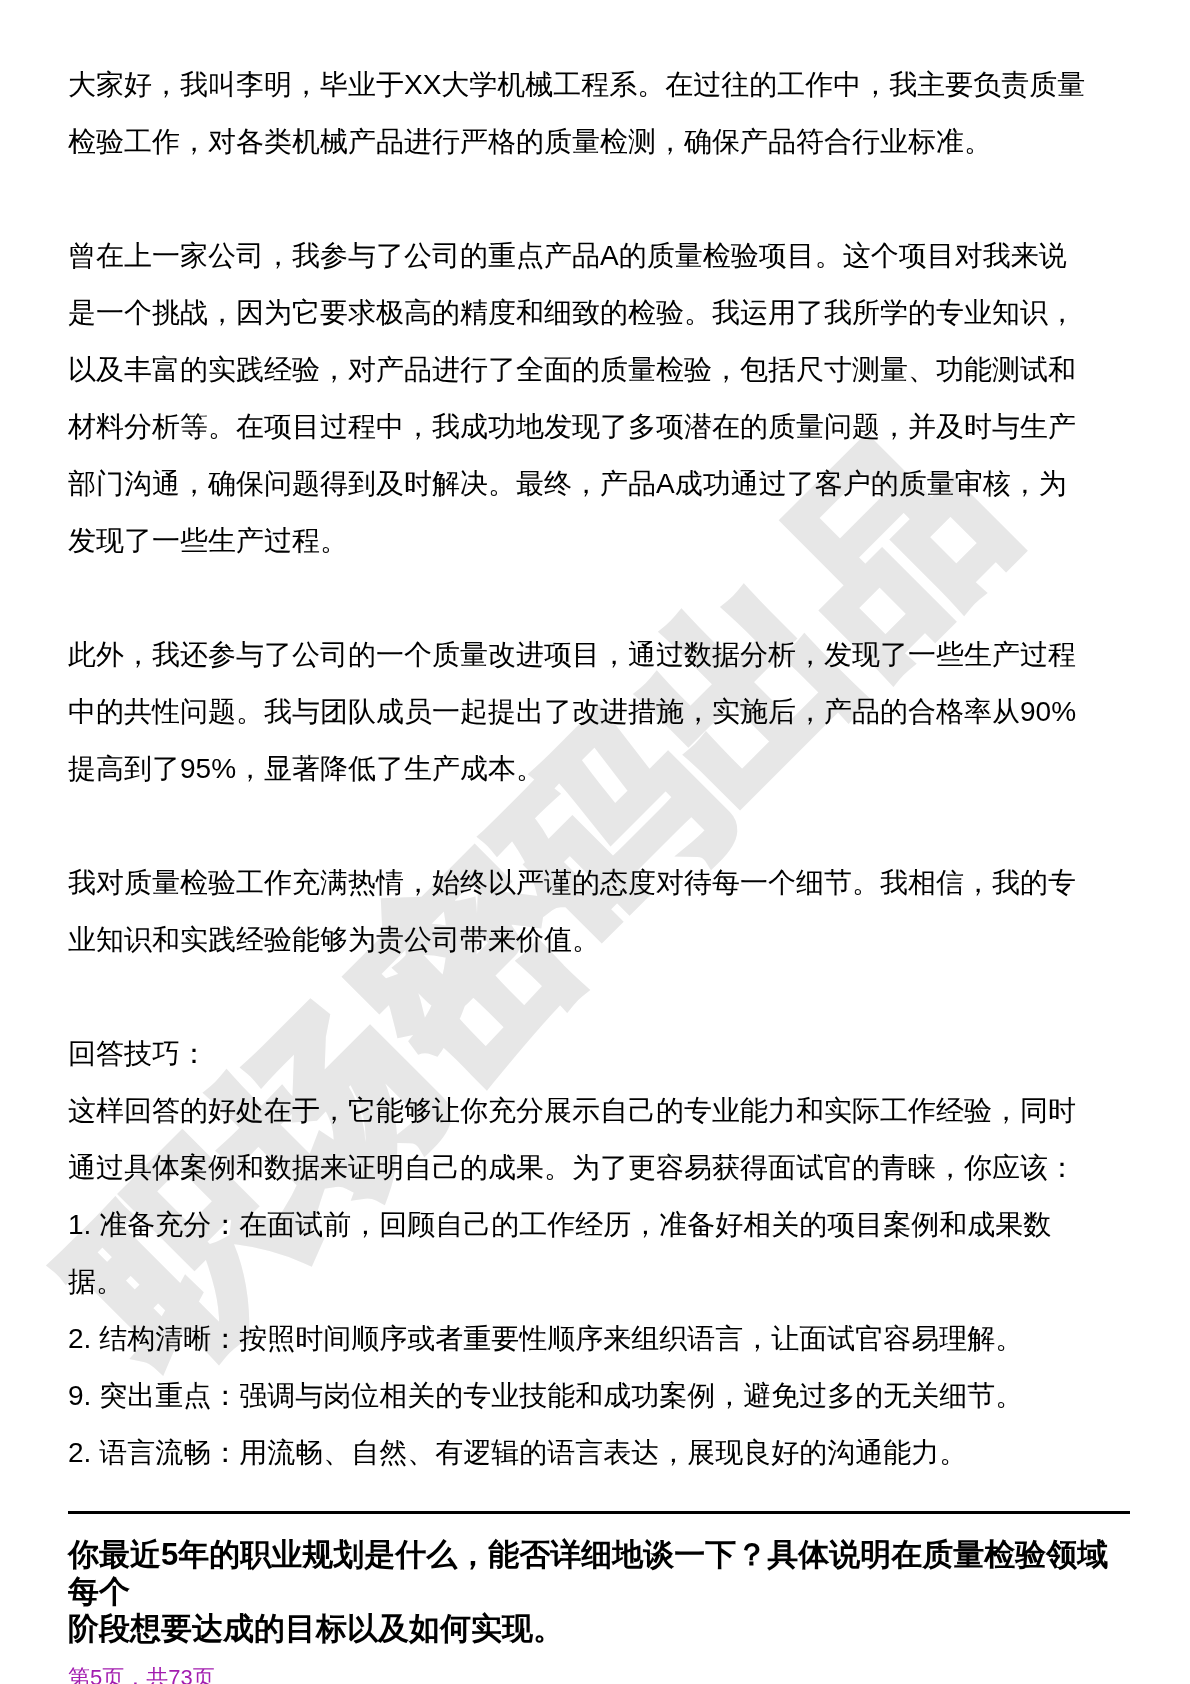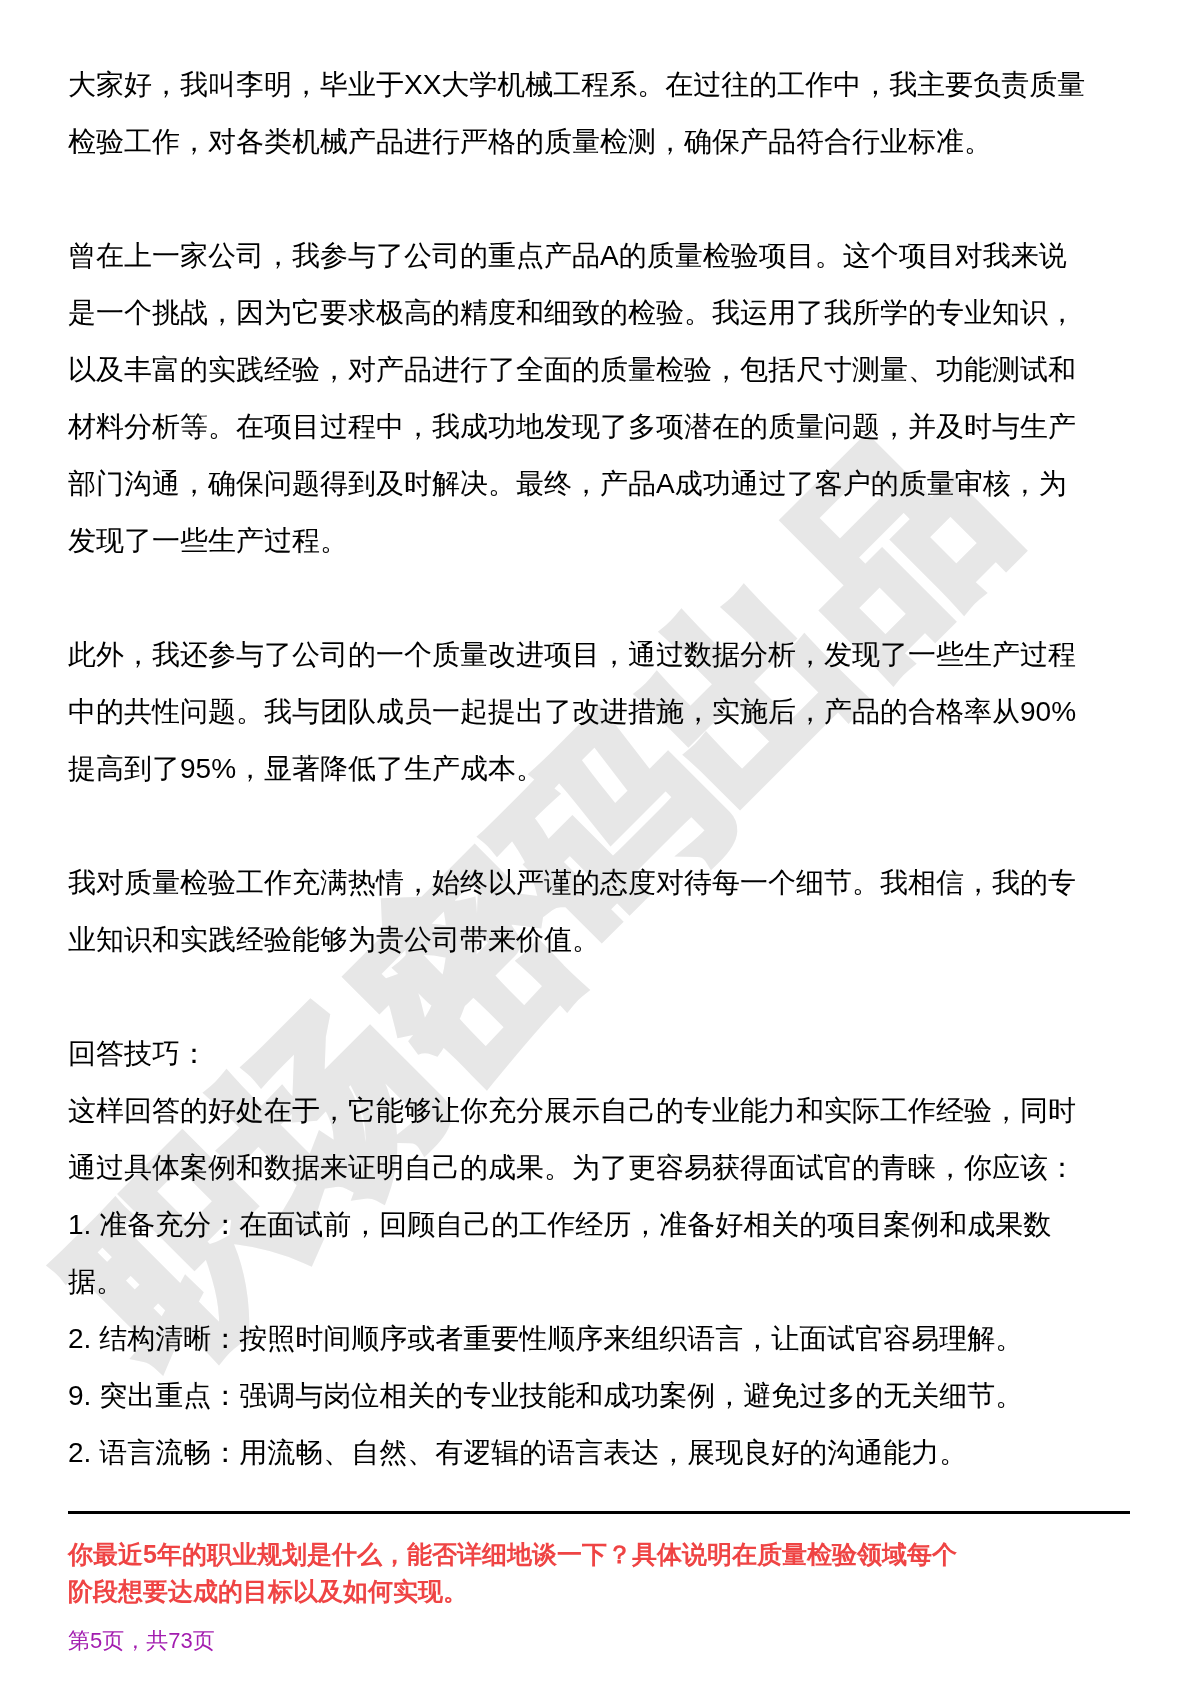--- a/index.html
+++ b/index.html
@@ -39,24 +39,24 @@
   .tips-block p { margin:0; white-space:pre-line; }
   .divider {
     border:none;
     height:0;
     border-top:3px solid #000000;
     width:1062px;
     margin:30px 0 0 0;
   }
   .question {
     margin:22px 0 0 0;
-    font-size:25px;
+    font-size:31px;
     line-height:37px;
     font-weight:bold;
-    color:#ef4444;
+    color:#000000;
     white-space:pre-line;
   }
   .page-footer {
     margin:16px 0 0 0;
     text-align:left;
     font-size:22px;
     line-height:30px;
     color:#a21caf;
   }
 </style>

